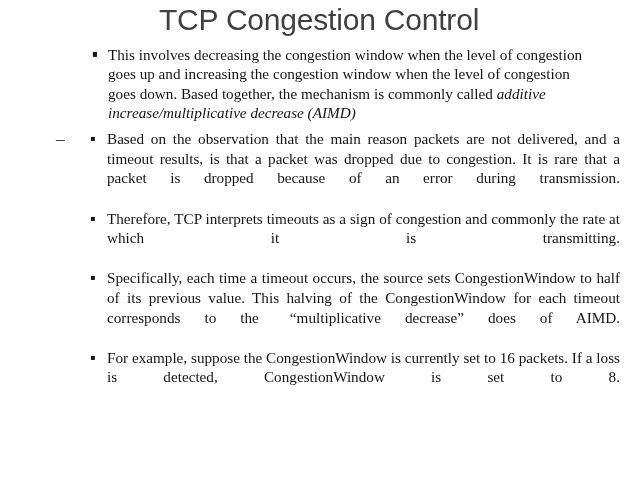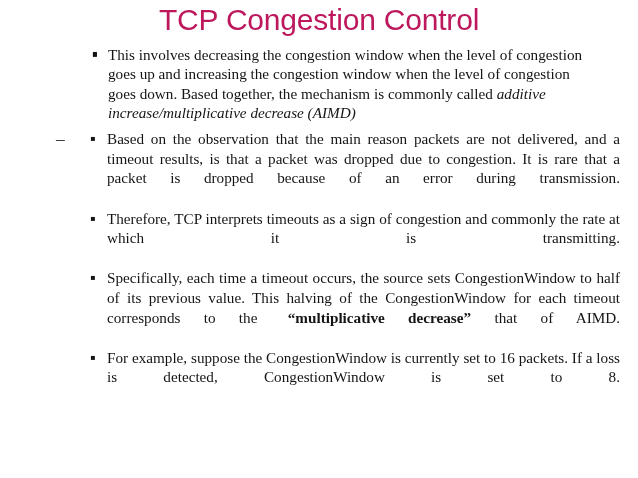--- a/index.html
+++ b/index.html
@@ -28,21 +28,21 @@
     position: absolute;
     top: 1px;
     left: 0;
     width: 638px;
     text-align: center;
     font-family: "Liberation Sans", sans-serif;
     font-weight: 400;
     font-size: 30px;
     line-height: 38px;
     letter-spacing: -0.2px;
-    color: #be185d;
+    color: #404040;
   }
 
   .body-block {
     position: absolute;
     top: 44px;
     left: 0;
     width: 638px;
   }
 
   ul.lvl {
@@ -115,21 +115,21 @@
     display: inline-block;
     width: 100%;
   }
 
   .group-top { margin-top: 0; }
   .gap-a { height: 5px; }
   .gap-b { height: 2px; }
   .gap-c { height: 1px; }
 
   i.em { font-style: italic; }
-  b.st { font-weight: bold; margin-left: 7px; }
+  b.st { font-weight: normal; margin-left: 7px; }
 </style>
 </head>
 <body>
 
 <div class="slide">
 
   <div class="slide-title">TCP Congestion Control</div>
 
   <div class="body-block">
 
@@ -169,21 +169,21 @@
 
       <li class="b2j">
         <span class="mk">▪</span>
         <span class="txt">Therefore, TCP interprets timeouts as a sign of congestion and commonly the rate at which it is transmitting.</span>
       </li>
 
       <div class="gap-c"></div>
 
       <li class="b2j">
         <span class="mk">▪</span>
-        <span class="txt"><span>Specifically, each time a timeout occurs, the source sets CongestionWindow to half of its previous value. This halving of the CongestionWindow for each timeout corresponds to the </span><b class="st">“multiplicative decrease”</b><span> that of AIMD.</span></span>
+        <span class="txt"><span>Specifically, each time a timeout occurs, the source sets CongestionWindow to half of its previous value. This halving of the CongestionWindow for each timeout corresponds to the </span><b class="st">“multiplicative decrease”</b><span> does of AIMD.</span></span>
       </li>
 
       <div class="gap-c"></div>
 
       <li class="b2j">
         <span class="mk">▪</span>
         <span class="txt">For example, suppose the CongestionWindow is currently set to 16 packets. If a loss is detected, CongestionWindow is set to 8.</span>
       </li>
 
     </ul>

